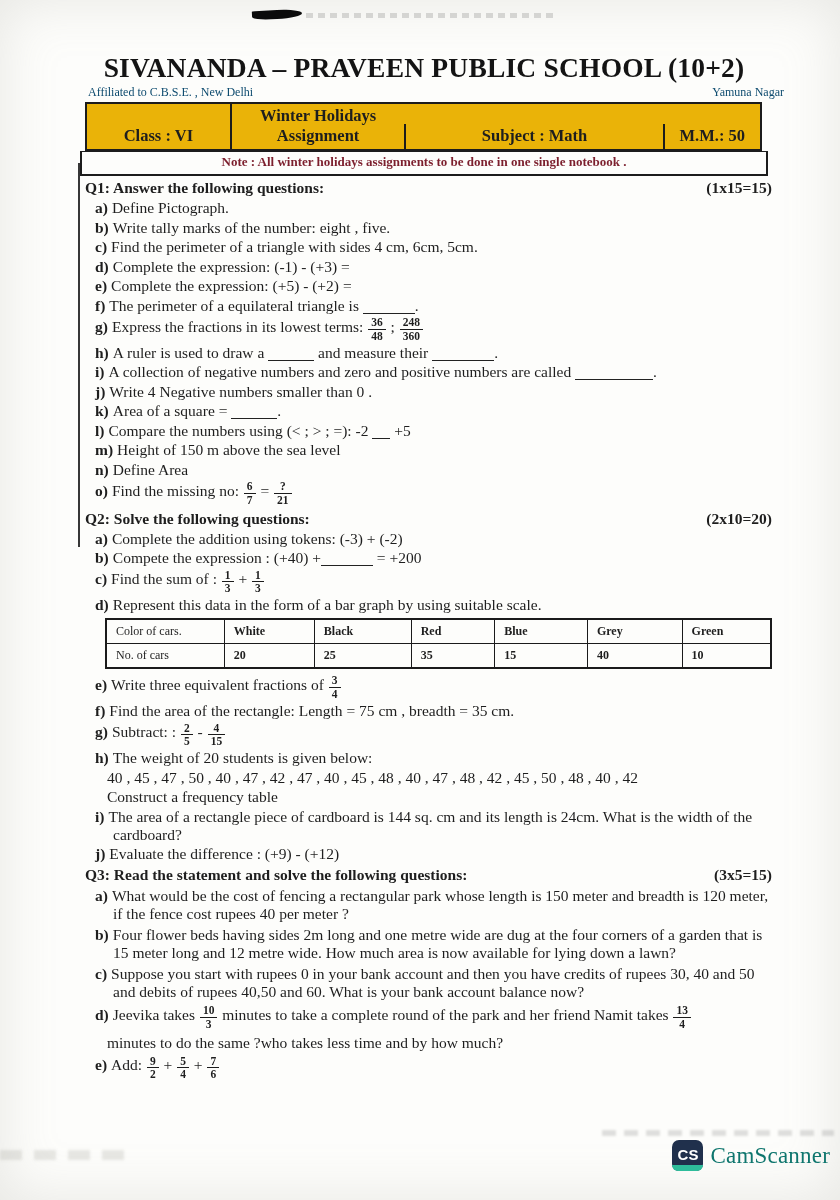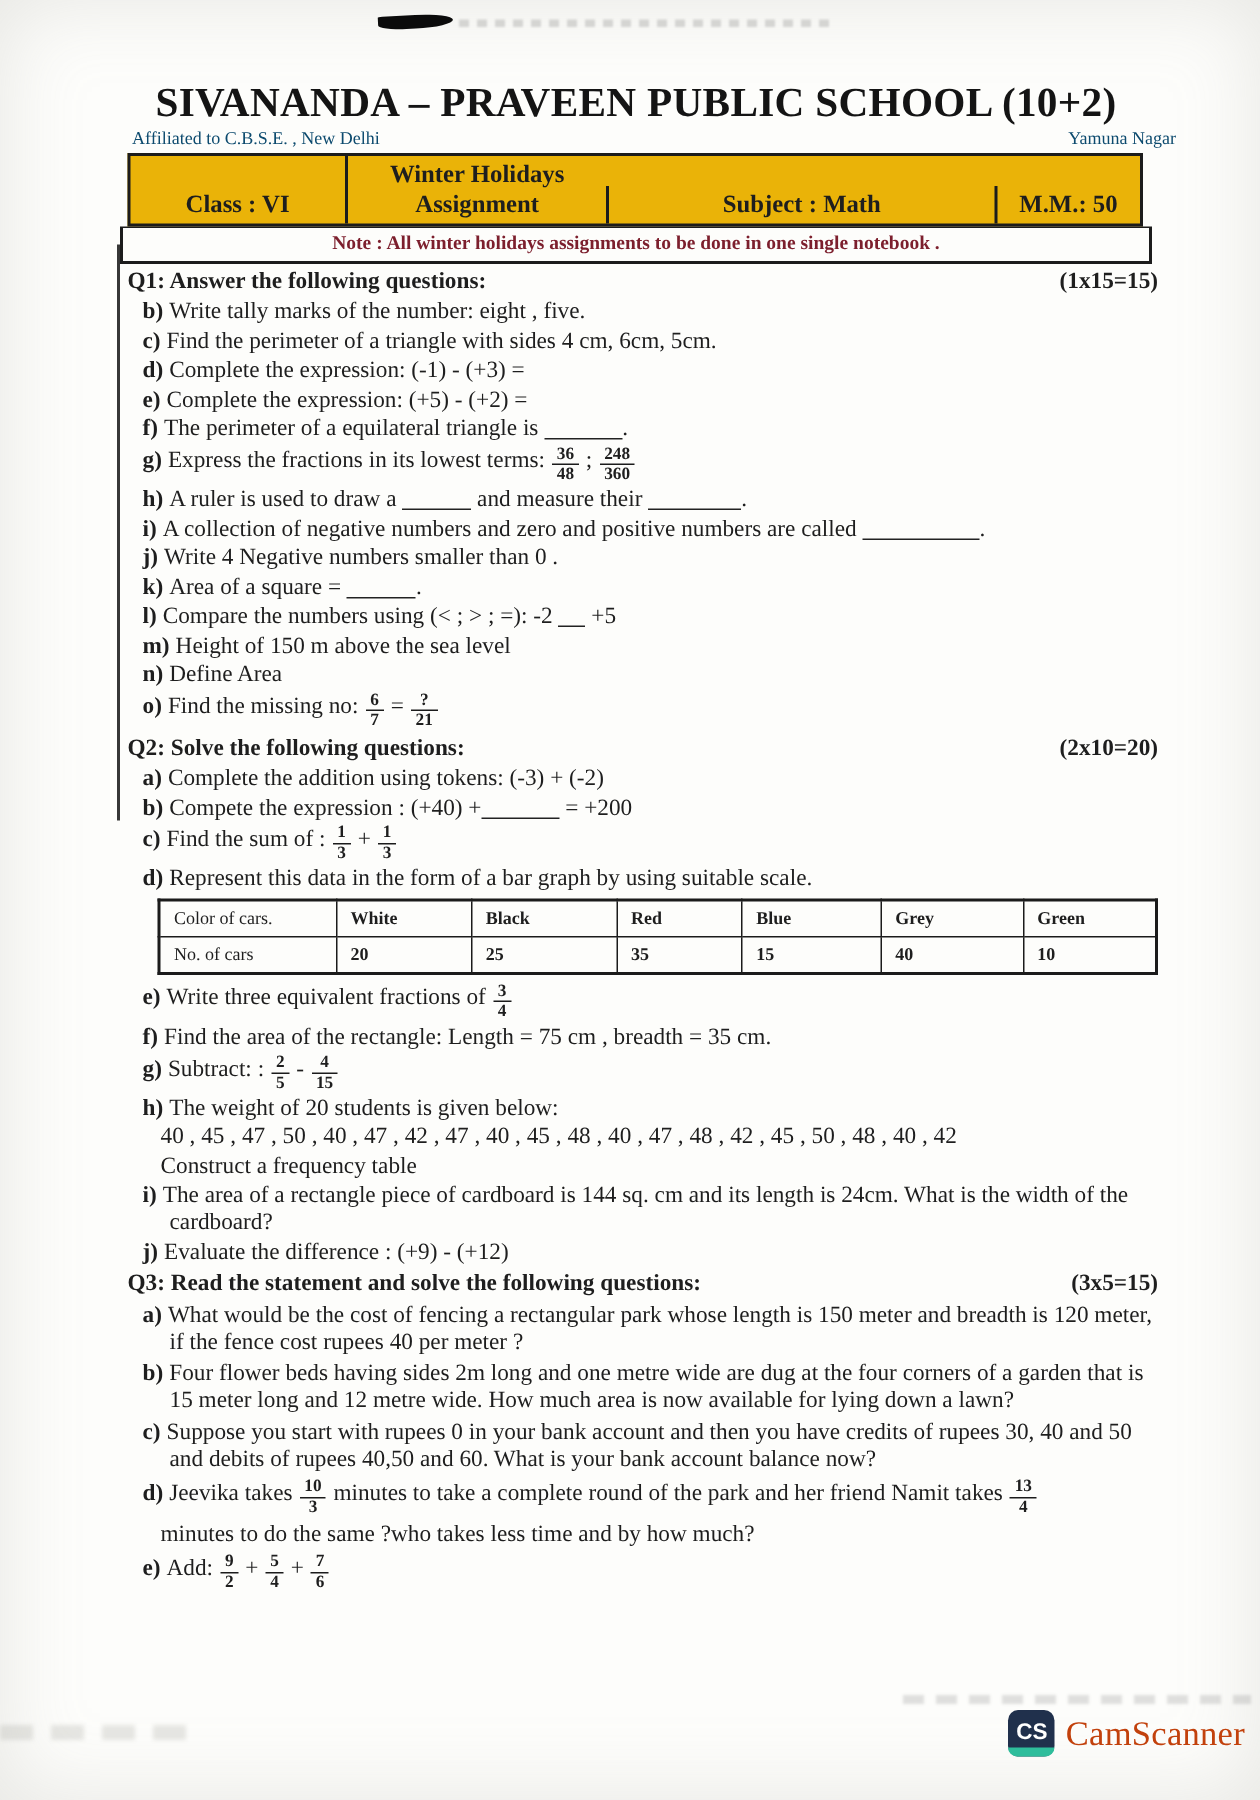--- a/index.html
+++ b/index.html
@@ -103,21 +103,21 @@
   .footer{position:absolute;right:10px;bottom:29px;display:flex;align-items:center;gap:7px;}
   .cs-icon{
     position:relative;width:31px;height:31px;background:#20304c;border-radius:7px;
     display:flex;align-items:center;justify-content:center;
   }
   .cs-strip{position:absolute;bottom:0;left:0;right:0;height:6px;background:#2ebd9b;border-radius:0 0 7px 7px;}
   .cs-abbr{
     position:relative;z-index:1;color:#ffffff;font-family:"Liberation Sans", sans-serif;
     font-weight:bold;font-size:15px;margin-top:-3px;
   }
-  .brand{font-size:23px;color:#c2410c;letter-spacing:.2px;}
+  .brand{font-size:23px;color:#0f766e;letter-spacing:.2px;}
 </style>
 </head>
 <body>
 
 <div class="page">
 
   <div class="blob-top"></div>
   <div class="streak-top"></div>
   <div class="margin-line"></div>
   <div class="smudge-bottom"></div>
@@ -139,20 +139,21 @@
   </div>
 
   <div class="content">
 
     <section class="sec-q1">
       <div class="sec-head">
         <span>Q1: Answer the following questions:</span>
         <span class="marks">(1x15=15)</span>
       </div>
       <div class="q-items">
+          <div class="q-item"><span class="q-label">a)</span><span>Define Pictograph.</span></div>
           <div class="q-item"><span class="q-label">b)</span><span>Write tally marks of the number:  eight  , five.</span></div>
           <div class="q-item"><span class="q-label">c)</span><span>Find the perimeter of a triangle with sides 4 cm, 6cm, 5cm.</span></div>
           <div class="q-item"><span class="q-label">d)</span><span>Complete the expression:  (-1) - (+3) =</span></div>
           <div class="q-item"><span class="q-label">e)</span><span>Complete the expression: (+5) - (+2) =</span></div>
           <div class="q-item"><span class="q-label">f)</span><span>The perimeter of a equilateral triangle is <span class="blank" style="width: 52px;"></span>.</span></div>
           <div class="q-item"><span class="q-label">g)</span><span>Express the fractions in its lowest terms: <span class="frac"><span class="num">36</span><span class="den">48</span></span>   ;   <span class="frac"><span class="num">248</span><span class="den">360</span></span></span></div>
           <div class="q-item"><span class="q-label">h)</span><span>A ruler is used to draw a <span class="blank" style="width: 46px;"></span> and measure their <span class="blank" style="width: 62px;"></span>.</span></div>
           <div class="q-item"><span class="q-label">i)</span><span>A collection of negative numbers and zero and positive numbers are called <span class="blank" style="width: 78px;"></span>.</span></div>
           <div class="q-item"><span class="q-label">j)</span><span>Write 4 Negative numbers smaller than 0 .</span></div>
           <div class="q-item"><span class="q-label">k)</span><span>Area of a square = <span class="blank" style="width: 46px;"></span>.</span></div>

